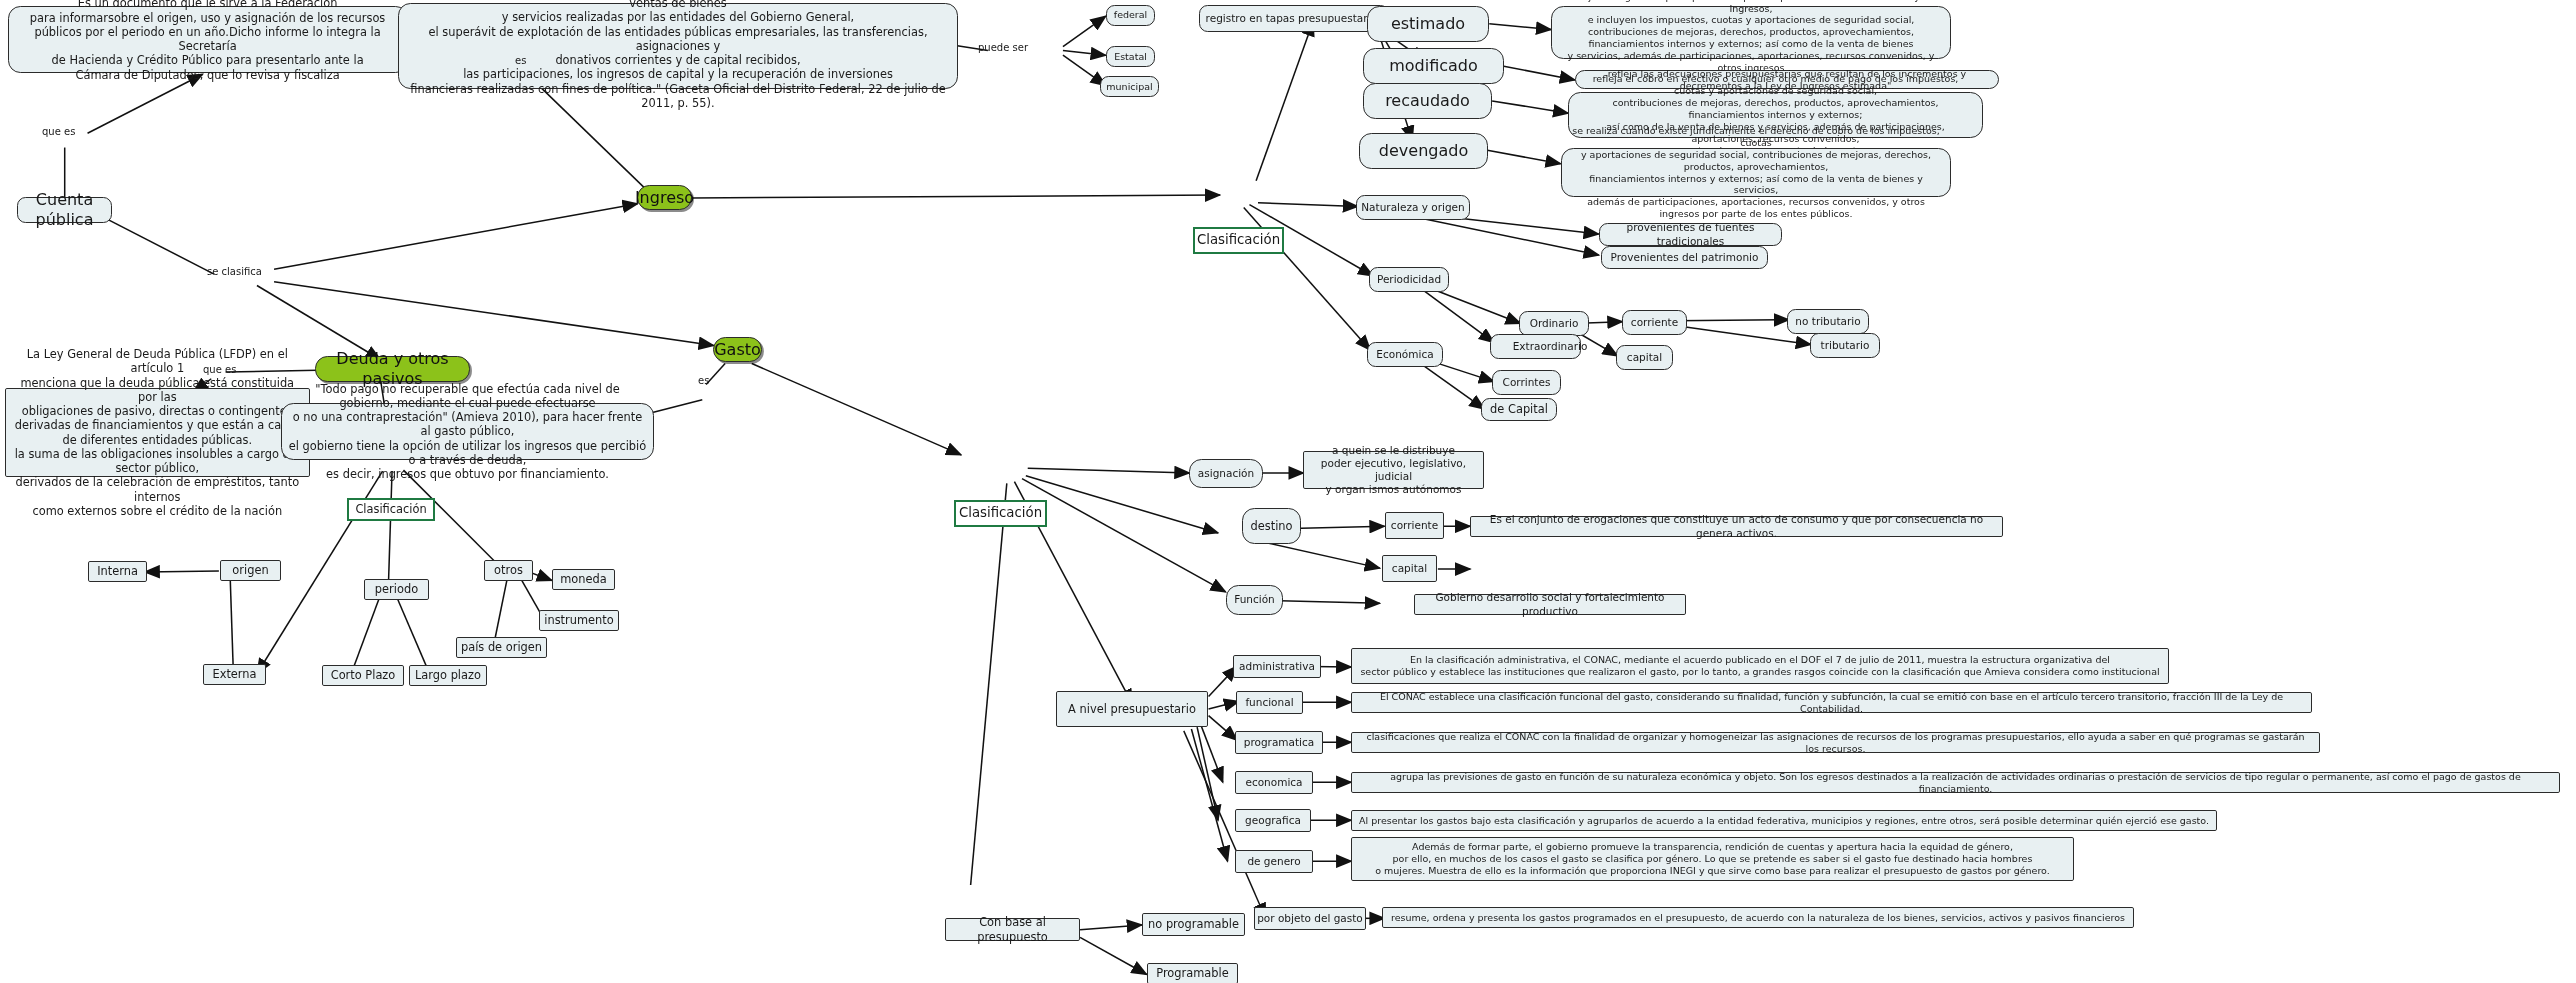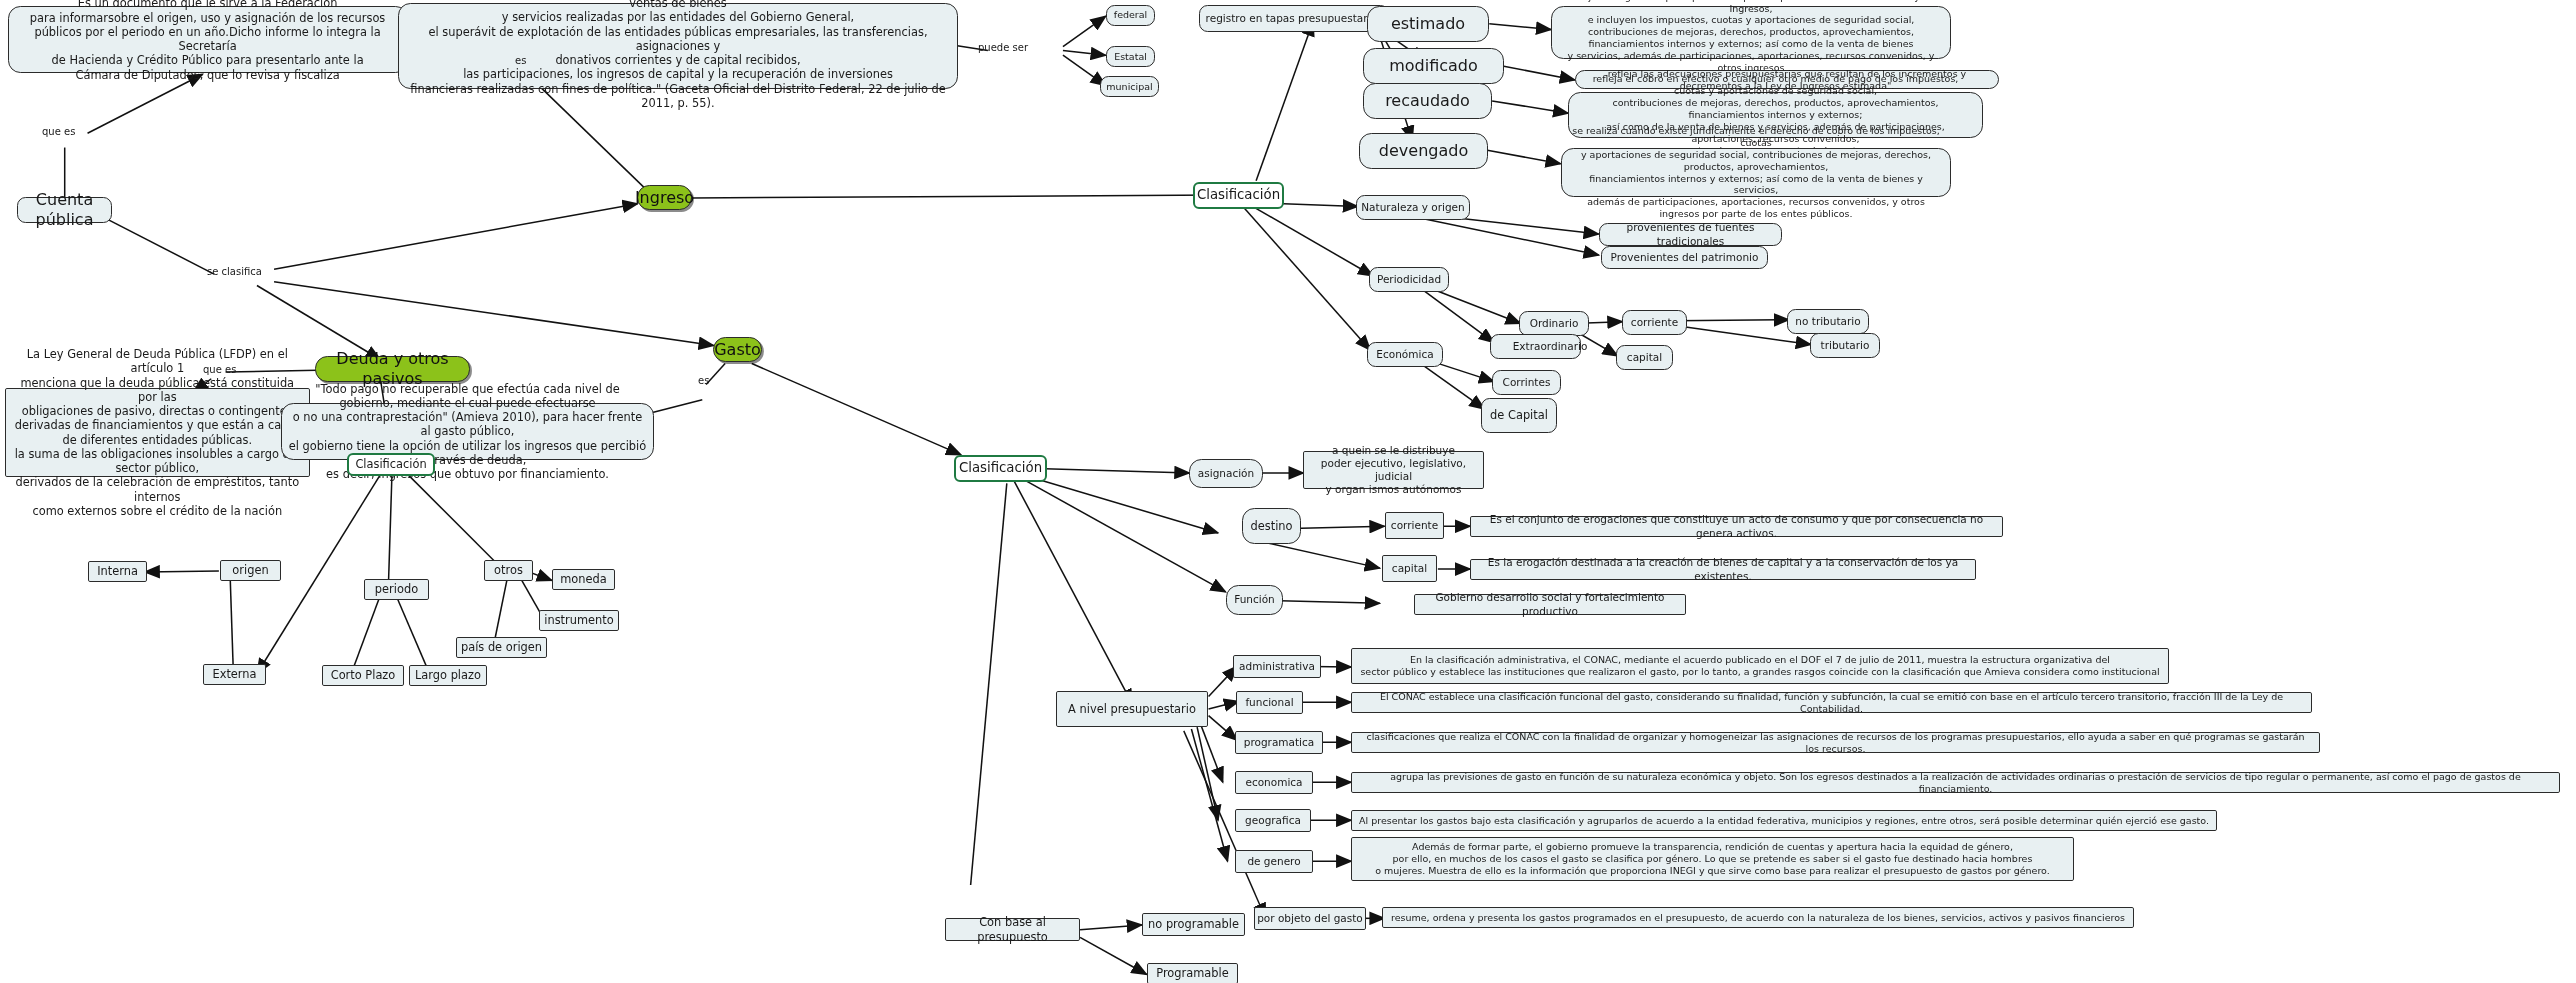--- a/index.html
+++ b/index.html
@@ -9,21 +9,21 @@
   svg.edges{position:absolute;left:0;top:0;width:2576px;height:984px;pointer-events:none;}
 
   .node{position:absolute;box-sizing:border-box;display:flex;align-items:center;
         justify-content:center;text-align:center;background:#e8f0f2;
         border:1px solid #2b2b2b;line-height:1.25;}
   .rounded{border-radius:8.6px;}
   .rounded-lg{border-radius:12.4px;}
   .sq{border-radius:1.9px;}
   .shadow{box-shadow:1.9px 1.9px 0 rgba(0,0,0,0.45);}
   .green{background:#8CC21A;border:1px solid #2b2b2b;color:#111;}
-  .greenborder{background:#ffffff;border:2.9px solid #1F7A42;border-radius:6px;}
+  .greenborder{background:#ffffff;border:2.9px solid #1F7A42;border-radius:0;margin-top:45px;}
   .tiny{font-size:9.5px;}
   .xs{font-size:10.5px;}
   .s{font-size:11.4px;}
   .m{font-size:13.3px;}
   .lg{font-size:16px;}
   .lbl{position:absolute;background:transparent;border:none;font-size:10px;color:#1a1a1a;
        white-space:nowrap;}
   .para{padding:3.8px 6.7px;}
 </style>
 </head>
@@ -290,21 +290,21 @@
   <div class="node rounded xs" style="left:1810px;top:333px;width:70px;height:25px;">
     <span>tributario</span>
     </div>
 
   <div class="node rounded xs" style="left:1367px;top:342px;width:76px;height:25px;">
     <span>Económica</span>
     </div>
   <div class="node rounded xs" style="left:1492px;top:370px;width:69px;height:25px;">
     <span>Corrintes</span>
     </div>
-  <div class="node rounded s" style="left:1481px;top:398px;width:76px;height:35px;">
+  <div class="node rounded s" style="left:1481px;top:398px;width:76px;height:23px;">
     <span>de Capital</span>
     </div>
 
   <div class="node greenborder s" style="left:347px;top:453px;width:88px;height:23px;background:#fff;">
     <span>Clasificación</span>
     </div>
 
   <div class="node sq s" style="left:220px;top:560px;width:61px;height:21px;">
     <span>origen</span>
     </div>
@@ -356,23 +356,20 @@
     </div>
   <div class="node sq xs" style="left:1385px;top:512px;width:59px;height:27px;">
     <span>corriente</span>
     </div>
   <div class="node sq para xs" style="left:1470px;top:516px;width:533px;height:21px;">
     <span>Es el conjunto de erogaciones que constituye un acto de consumo y que por consecuencia no genera activos.</span>
     </div>
   <div class="node sq xs" style="left:1382px;top:555px;width:55px;height:27px;">
     <span>capital</span>
     </div>
-  <div class="node sq para xs" style="left:1470px;top:559px;width:506px;height:21px;">
-    <span>Es la erogación destinada a la creación de bienes de capital y a la conservación de los ya existentes.</span>
-    </div>
 
   <div class="node rounded-lg xs" style="left:1226px;top:585px;width:57px;height:30px;">
     <span>Función</span>
     </div>
   <div class="node sq para xs" style="left:1380px;top:594px;width:272px;height:21px;margin-left:34px;">
     <span>Gobierno desarrollo social y fortalecimiento productivo</span>
     </div>
 
   <div class="node sq s" style="left:1056px;top:691px;width:152px;height:36px;">
     <span>A nivel presupuestario</span>

